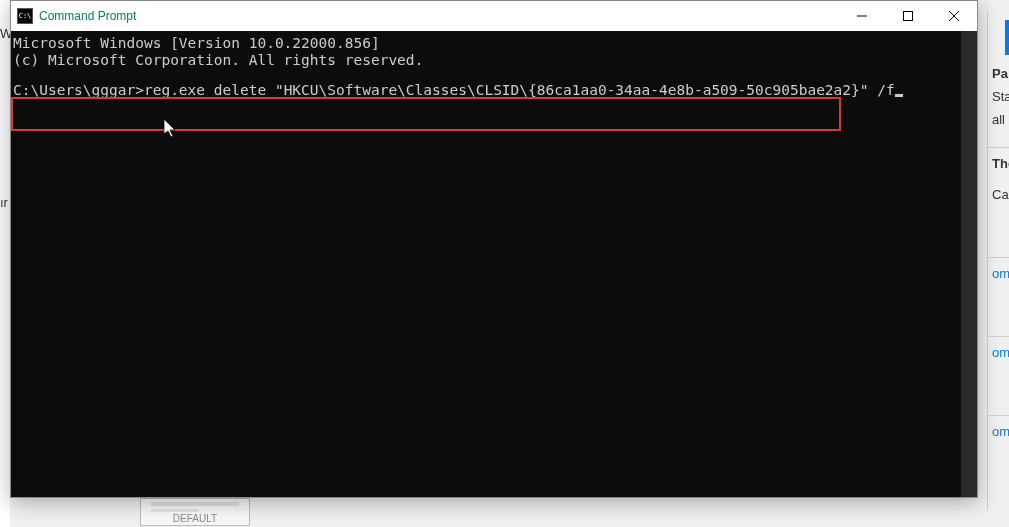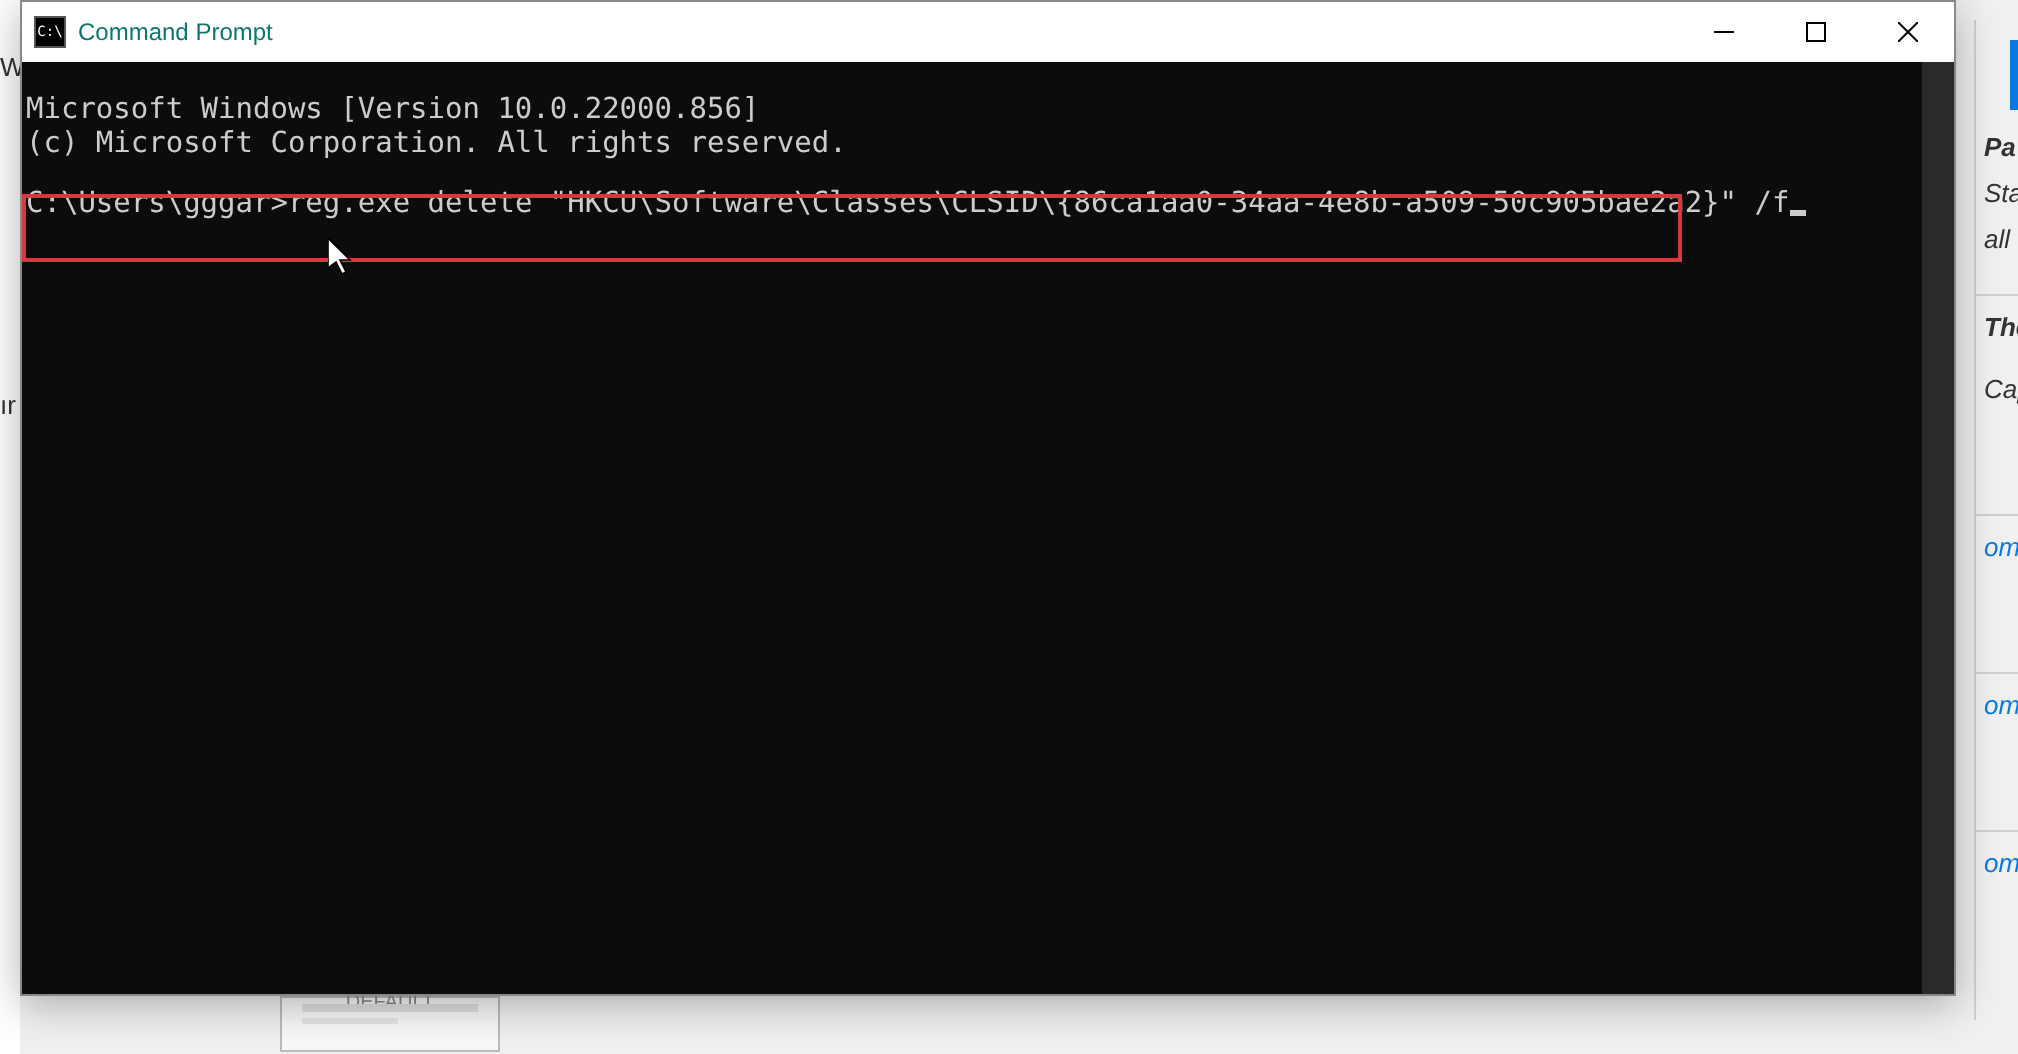--- a/index.html
+++ b/index.html
@@ -58,21 +58,21 @@
       cursor: pointer;
     }
     .win-btn svg { width: 10px; height: 10px; }
     .terminal {
       flex: 1;
       background: #0c0c0c;
       color: #cccccc;
       font-family: Consolas, monospace;
       font-size: 14.5px;
       line-height: 1.15;
-      padding: 16px 2px;
+      padding: 4px 2px;
       overflow: hidden;
       position: relative;
     }
     .term-line { white-space: pre; }
     .highlight-box {
       position: absolute;
       left: 0px;
       top: 66px;
       width: 830px;
       height: 34px;
@@ -114,21 +114,20 @@
     .bg-right-sep {
       border-left: 1px solid #d0d0d0;
       height: 100%;
     }
     .bg-right-text {
       font-size: 13px;
       color: #333;
       padding: 8px 0 8px 4px;
       border-top: 1px solid #d0d0d0;
       white-space: nowrap;
-      font-style: italic;
     }
     .bg-right-accent {
       position: absolute;
       right: 0;
       width: 4px;
       background: #0b79e0;
     }
     .bg-bottom {
       position: absolute;
       left: 140px;
@@ -139,21 +138,21 @@
     .template-card {
       width: 110px;
       height: 28px;
       border: 1px solid #bbb;
       background: #f8f8f8;
       display: flex;
       align-items: flex-end;
       justify-content: center;
       font-size: 10px;
       color: #8a8a8a;
-      padding-bottom: 18px;
+      padding-bottom: 1px;
       position: relative;
     }
     .template-card::before {
       content:"";
       position:absolute;
       top:3px; left:10px; right:10px; height:4px;
       background:#e0e0e0;
     }
     .template-card::after {
       content:"";

